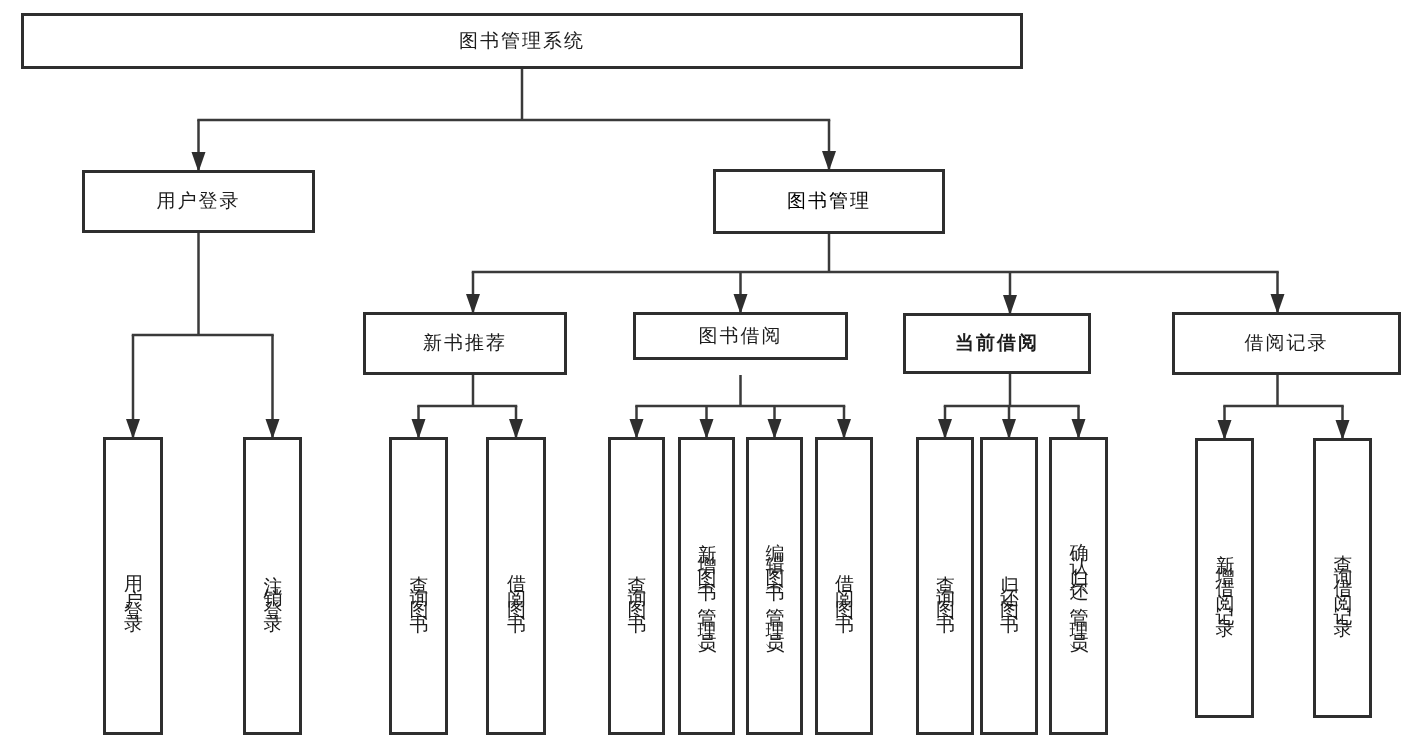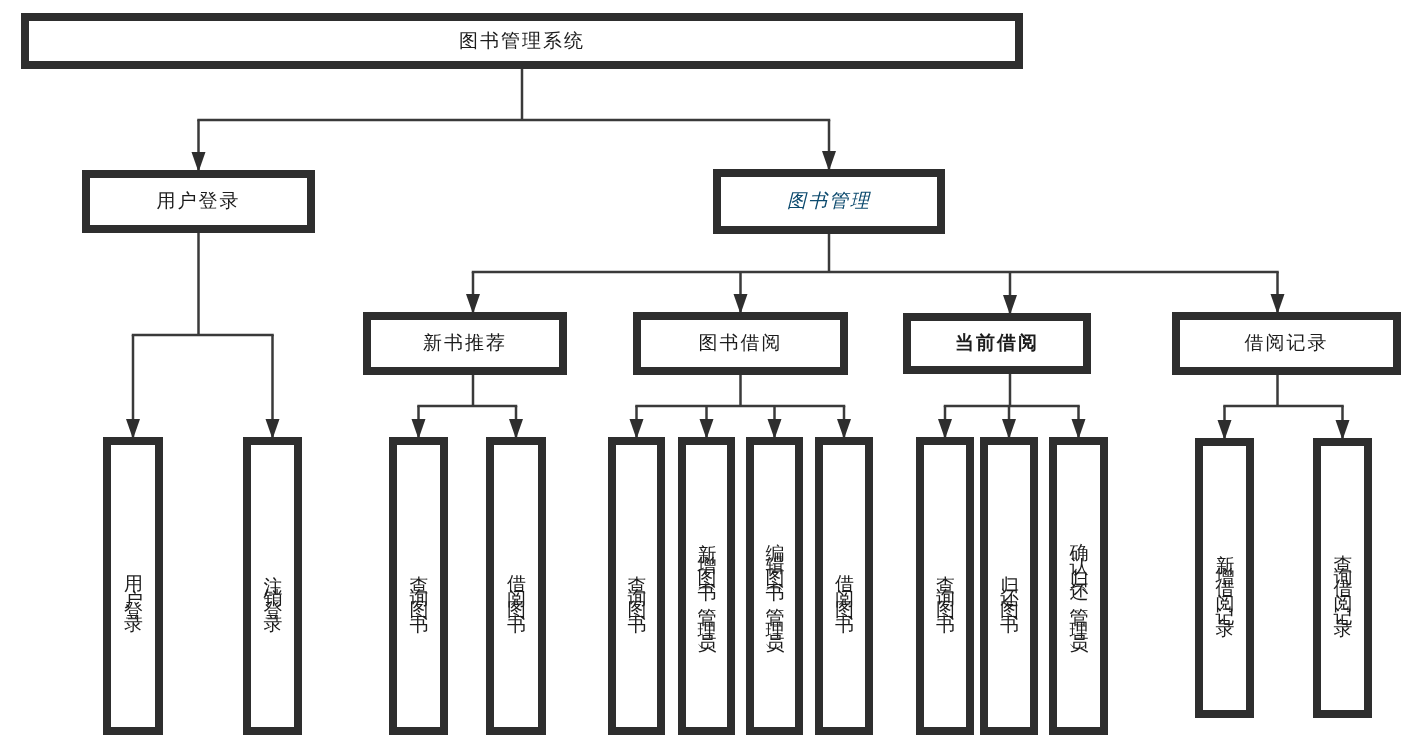--- a/index.html
+++ b/index.html
@@ -12,21 +12,21 @@
     overflow: hidden;
   }
   #edges {
     position: absolute;
     left: 0; top: 0;
     z-index: 0;
   }
   .node {
     position: absolute;
     background: #ffffff;
-    border: 8px solid #404040;
+    border: 3px solid #404040;
     box-sizing: border-box;
     display: flex;
     align-items: center;
     justify-content: center;
     z-index: 1;
   }
   .node .label {
     font-size: 19px;
     color: #1c1c1c;
     letter-spacing: 2px;
@@ -109,26 +109,26 @@
       <polygon points="1335.5,420 1349.5,420 1342.5,440" fill="#2e2e2e"></polygon>
     </svg>
   <div id="nodes">
       <div class="node" style="left: 21px; top: 13px; width: 1002px; height: 56px; border-color: rgb(46, 46, 46);">
         <span class="label" style="color: rgb(28, 28, 28);">图书管理系统</span>
       </div>
       <div class="node" style="left: 82px; top: 170px; width: 233px; height: 63px; border-color: rgb(46, 46, 46);">
         <span class="label" style="color: rgb(28, 28, 28);">用户登录</span>
       </div>
       <div class="node" style="left: 713px; top: 169px; width: 232px; height: 65px; border-color: rgb(46, 46, 46);">
-        <span class="label" style="color: #0c4a6e; font-style: italic;">图书管理</span>
+        <span class="label" style="color: #000000;">图书管理</span>
       </div>
       <div class="node" style="left: 363px; top: 312px; width: 204px; height: 63px; border-color: rgb(46, 46, 46);">
         <span class="label" style="color: rgb(28, 28, 28);">新书推荐</span>
       </div>
-      <div class="node" style="left: 633px; top: 312px; width: 215px; height: 63px; border-color: rgb(46, 46, 46);">
+      <div class="node" style="left: 633px; top: 312px; width: 215px; height: 48px; border-color: rgb(46, 46, 46);">
         <span class="label" style="color: rgb(28, 28, 28);">图书借阅</span>
       </div>
       <div class="node" style="left: 903px; top: 313px; width: 188px; height: 61px; border-color: rgb(46, 46, 46); font-weight: bold;">
         <span class="label" style="color: rgb(28, 28, 28);">当前借阅</span>
       </div>
       <div class="node" style="left: 1172px; top: 312px; width: 229px; height: 63px; border-color: rgb(46, 46, 46);">
         <span class="label" style="color: rgb(28, 28, 28);">借阅记录</span>
       </div>
       <div class="node vertical" style="left: 103px; top: 437px; width: 60px; height: 298px; border-color: rgb(46, 46, 46);">
         <span class="label" style="color: rgb(28, 28, 28);">用户登录</span>

